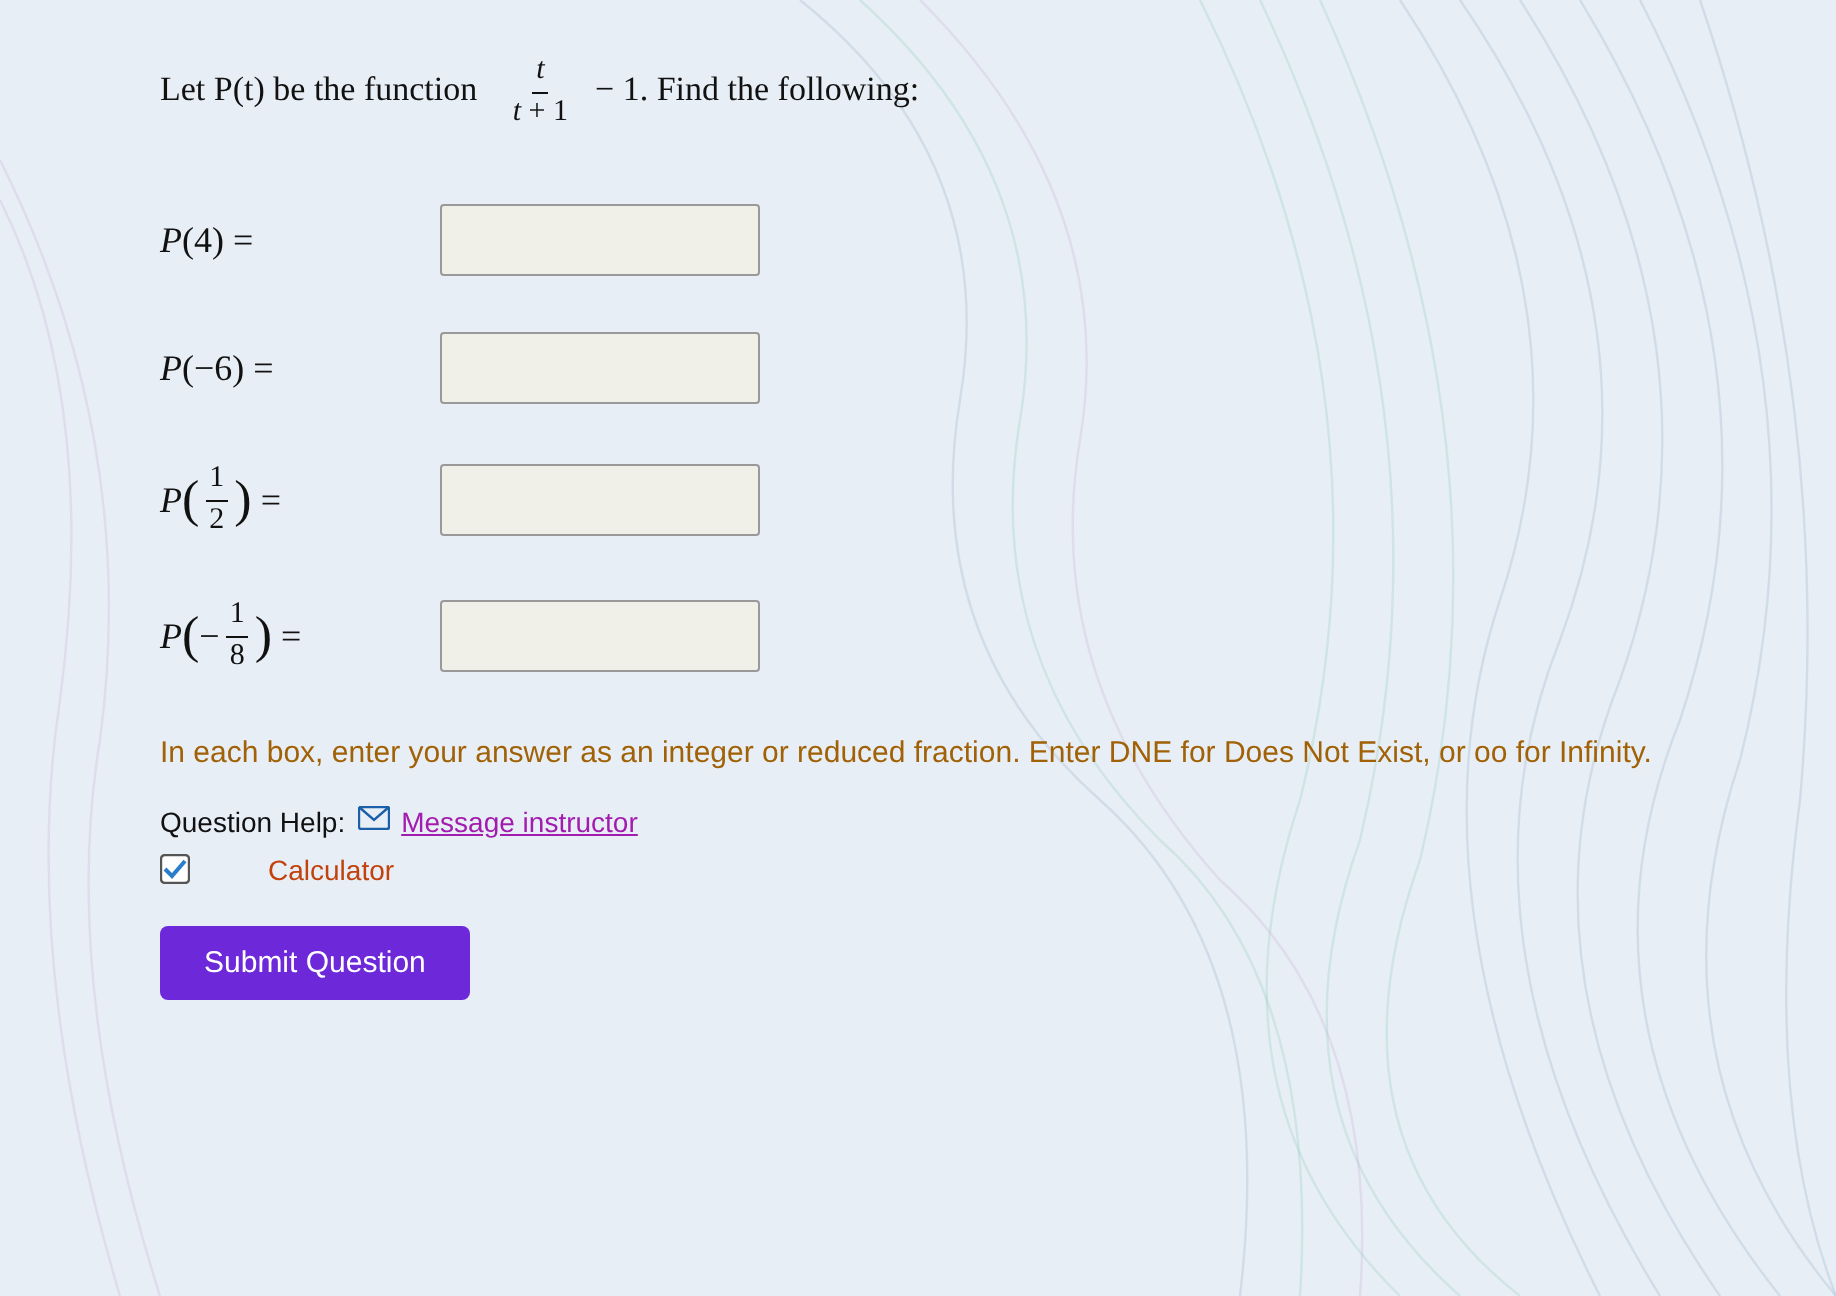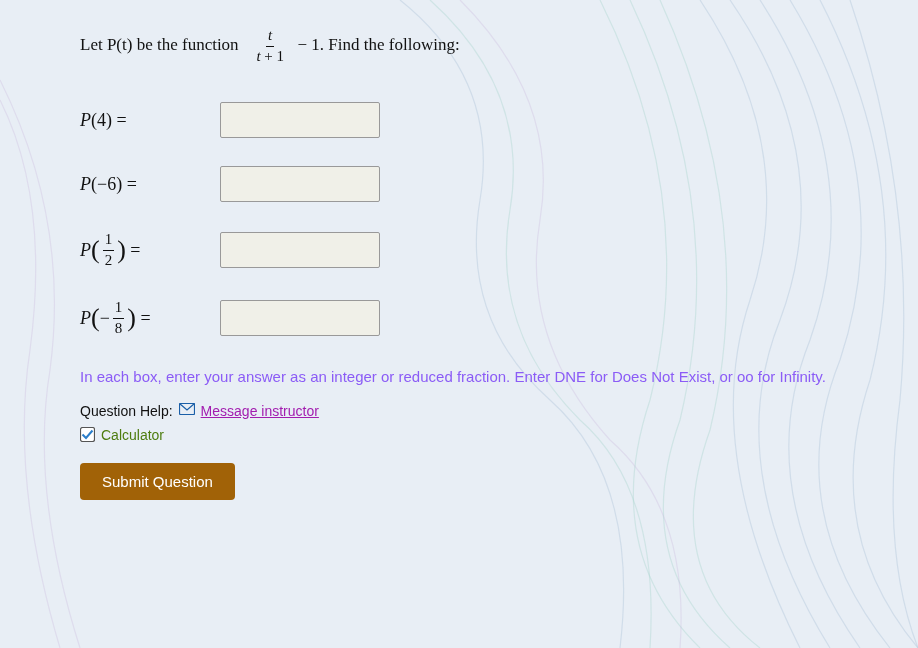--- a/index.html
+++ b/index.html
@@ -77,21 +77,21 @@
       border-radius: 2px;
       font-size: 16px;
       padding: 0 8px;
     }
 
     .instructions {
       font-size: 15px;
       line-height: 1.5;
       margin-bottom: 14px;
       font-family: Arial, sans-serif;
-      color: #8b5cf6;
+      color: #a16207;
     }
 
     .question-help {
       font-size: 14px;
       font-family: Arial, sans-serif;
       display: flex;
       align-items: flex-start;
       gap: 6px;
       margin-bottom: 8px;
       color: #111;
@@ -115,25 +115,26 @@
     .calculator-row {
       display: flex;
       align-items: center;
       gap: 6px;
       margin-bottom: 20px;
       font-size: 14px;
       font-family: Arial, sans-serif;
     }
 
     .calc-label {
-      color: #4d7c0f;
+      color: #c2410c;
+      margin-left: 33px;
     }
 
     .submit-btn {
-      background-color: #a16207;
+      background-color: #6d28d9;
       color: white;
       border: none;
       padding: 10px 22px;
       font-size: 15px;
       font-family: Arial, sans-serif;
       border-radius: 4px;
       cursor: pointer;
       font-weight: 500;
     }
 

